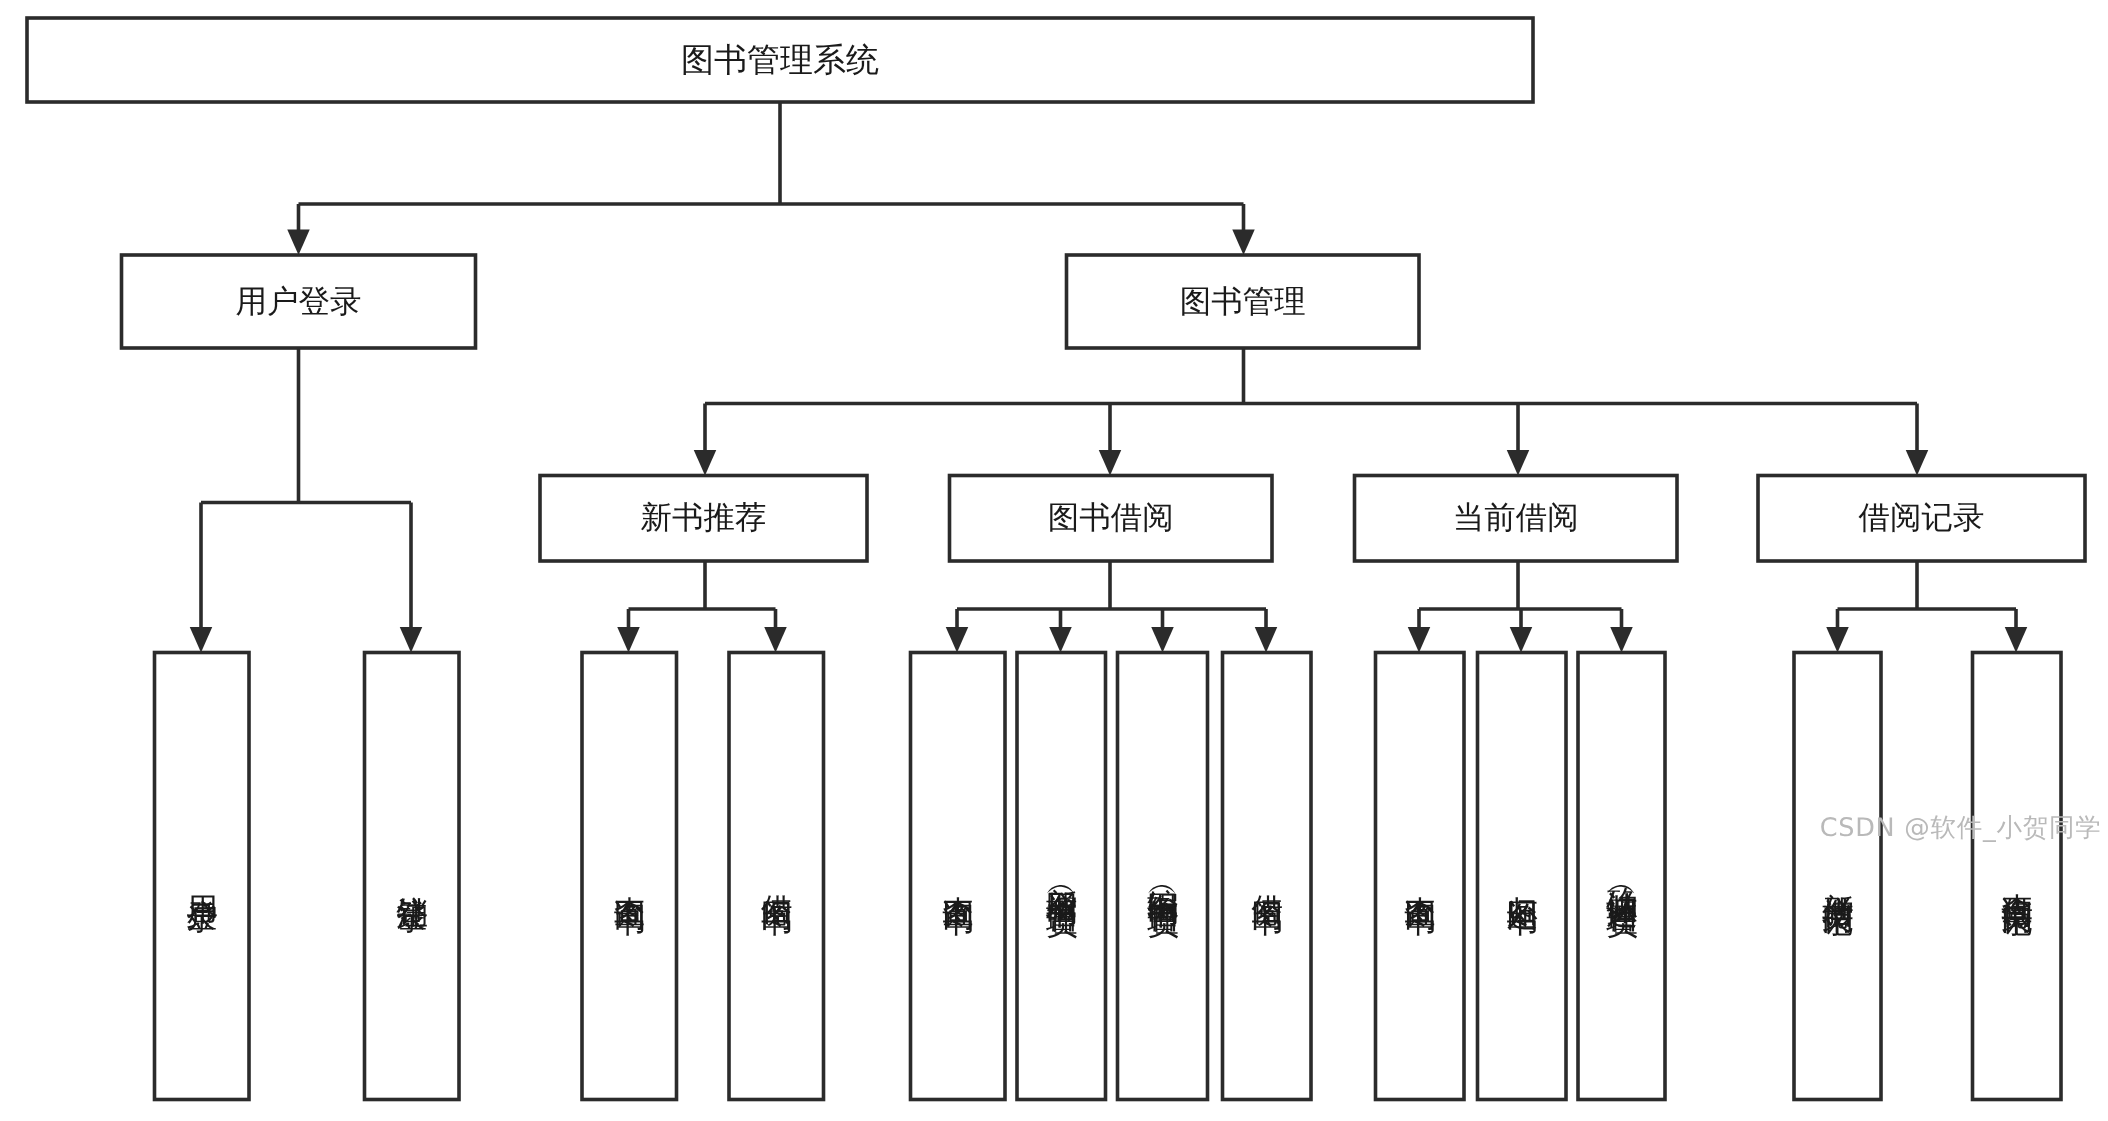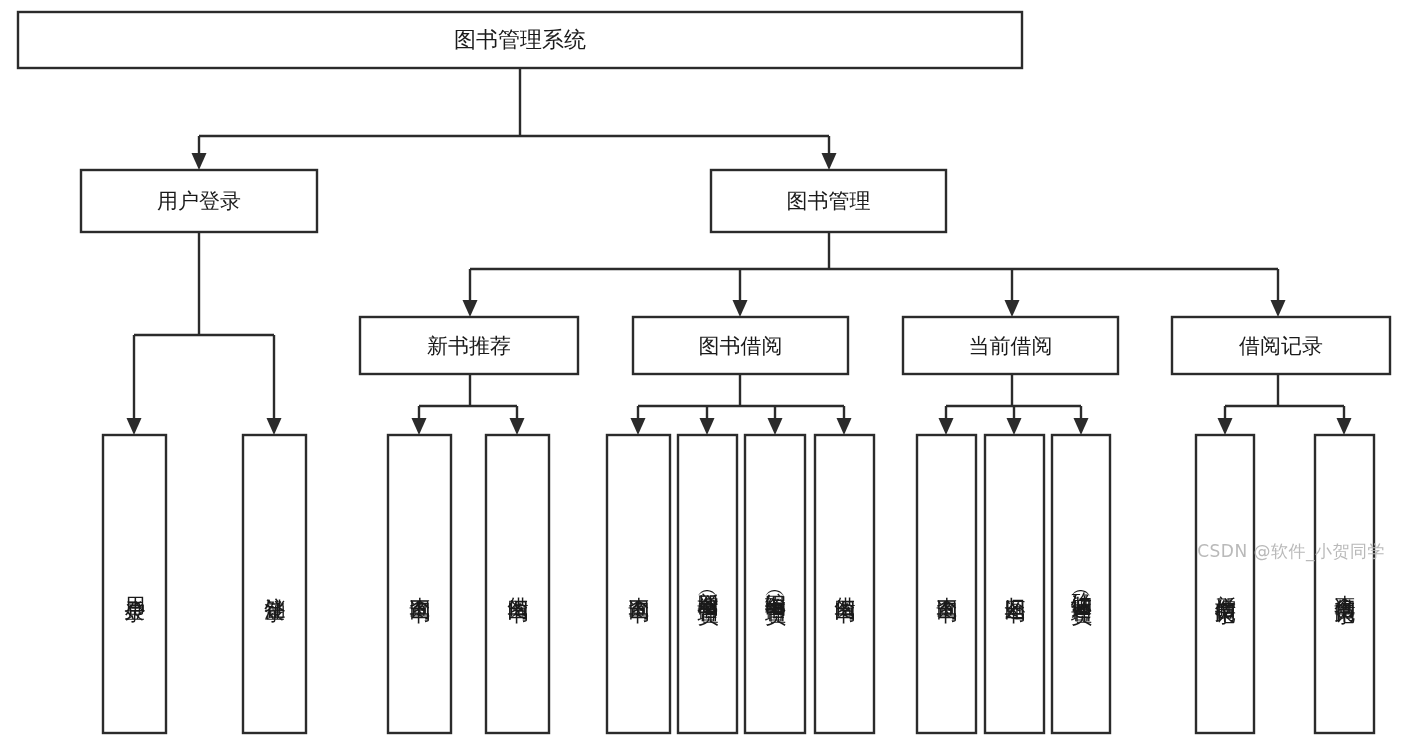--- a/index.html
+++ b/index.html
@@ -67,21 +67,21 @@
     letter-spacing: 2px;
     display: flex;
     align-items: center;
     justify-content: center;
     text-align: center;
     white-space: nowrap;
     pointer-events: none;
   }
   .watermark {
     position: absolute;
-    right: 20px;
+    right: 4px;
     bottom: 6px;
     font-family: "DejaVu Sans", "Liberation Sans", sans-serif;
     font-size: 17px;
     color: #b9b9b9;
     letter-spacing: 0.5px;
     user-select: none;
   }
 </style>
 </head>
 <body>

